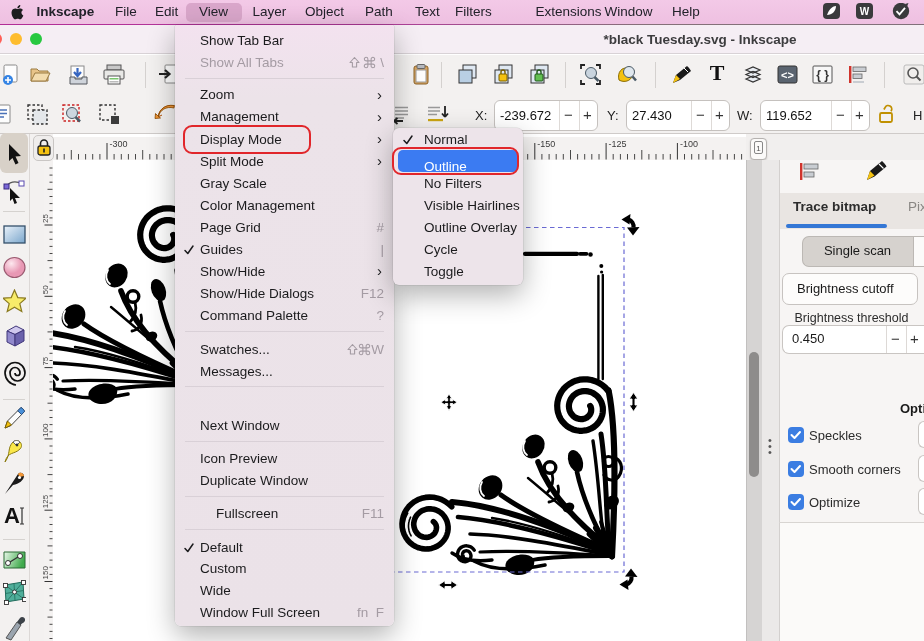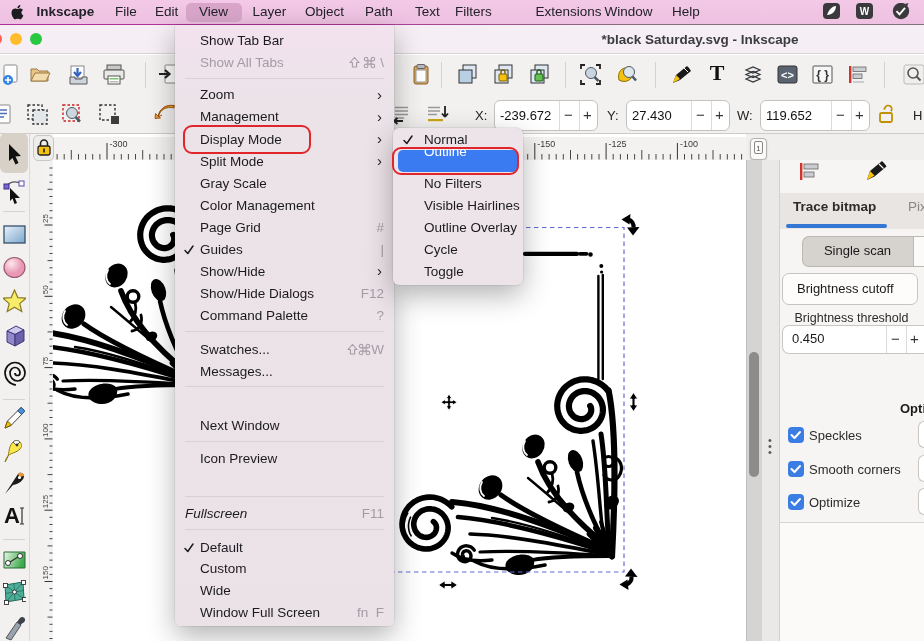--- a/index.html
+++ b/index.html
@@ -32,21 +32,21 @@
       <rect x="33" y="0" width="17" height="16" rx="4" fill="#3a3a3c"></rect>
       <text x="41.5" y="12" font-size="10" font-weight="bold" fill="#fff" text-anchor="middle">W</text>
       <circle cx="78" cy="8" r="8.2" fill="#3a3a3c"></circle>
       <path d="M73.5 8.2 l3 3.2 5.5 -6.5" stroke="#fff" stroke-width="1.8" fill="none"></path>
       <path d="M82 1 l3.5 -1 -1.5 3.5z" fill="#3a3a3c"></path>
     </svg>
 <div class="abs" style="left:0;top:25.1px;width:924px;height:28.9px;background:#f5eef4;border-bottom:1px solid #d8d2d6;"></div>
 <div class="abs" style="left:-10px;top:33px;width:12px;height:12px;border-radius:50%;background:#ff5f57;"></div>
 <div class="abs" style="left:10px;top:33px;width:12px;height:12px;border-radius:50%;background:#febc2e;"></div>
 <div class="abs" style="left:30px;top:33px;width:12px;height:12px;border-radius:50%;background:#28c840;"></div>
-<div class="abs" style="left:500px;top:32px;width:400px;text-align:center;font-size:13.5px;font-weight:bold;color:#3c3c3e;">*black Saturday.svg - Inkscape</div>
+<div class="abs" style="left:500px;top:32px;width:400px;text-align:center;font-size:13.5px;font-weight:bold;color:#3c3c3e;">*black Tuesday.svg - Inkscape</div>
 <div class="abs" style="left:0;top:55px;width:924px;height:79px;background:#f3f1f0;border-bottom:1px solid #cfcbc9;"></div>
 <div class="abs" style="left:145px;top:62px;width:1px;height:26px;background:#d4d1cf;"></div>
 <div class="abs" style="left:441px;top:62px;width:1px;height:26px;background:#d4d1cf;"></div>
 <div class="abs" style="left:565px;top:62px;width:1px;height:26px;background:#d4d1cf;"></div>
 <div class="abs" style="left:655px;top:62px;width:1px;height:26px;background:#d4d1cf;"></div>
 <div class="abs" style="left:884px;top:62px;width:1px;height:26px;background:#d4d1cf;"></div>
 <svg class="ic" style="left:2px;top:64px" width="22" height="22" viewBox="0 0 22 22">
       <rect x="2" y="1" width="13" height="17" rx="1.5" fill="#fdfdfd" stroke="#8a8a8a"></rect>
       <circle cx="6" cy="16" r="5" fill="#3584e4"></circle>
       <path d="M6 13v6M3 16h6" stroke="#fff" stroke-width="1.6"></path>
@@ -660,23 +660,26 @@
         <span style="position:absolute;left:25px;white-space:nowrap;">Messages...</span>
       </div>
 <div style="position:absolute;left:10px;top:360.8px;width:199px;height:1px;background:#d9d0d7;"></div>
 <div style="position:absolute;left:0;top:389.6px;width:100%;height:21px;font-size:13.5px;color:#1b1b1d;line-height:21px;">
         <span style="position:absolute;left:25px;white-space:nowrap;">Next Window</span>
       </div>
 <div style="position:absolute;left:10px;top:415.7px;width:199px;height:1px;background:#d9d0d7;"></div>
 <div style="position:absolute;left:0;top:422.7px;width:100%;height:21px;font-size:13.5px;color:#1b1b1d;line-height:21px;">
         <span style="position:absolute;left:25px;white-space:nowrap;">Icon Preview</span>
       </div>
+<div style="position:absolute;left:0;top:445.0px;width:100%;height:21px;font-size:13.5px;color:#1b1b1d;line-height:21px;">
+        <span style="position:absolute;left:25px;white-space:nowrap;">Duplicate Window</span>
+      </div>
 <div style="position:absolute;left:10px;top:470.5px;width:199px;height:1px;background:#d9d0d7;"></div>
 <div style="position:absolute;left:0;top:478.0px;width:100%;height:21px;font-size:13.5px;color:#1b1b1d;line-height:21px;">
-        <span style="position:absolute;left:10px;white-space:nowrap;font-style:italic;">Fullscreen</span>
+        <span style="position:absolute;left:41px;white-space:nowrap;">Fullscreen</span>
         <span style="position:absolute;right:10px;color:#a49ba3;white-space:nowrap;">F11</span>
       </div>
 <div style="position:absolute;left:10px;top:504.0px;width:199px;height:1px;background:#d9d0d7;"></div>
 <div style="position:absolute;left:0;top:511.5px;width:100%;height:21px;font-size:13.5px;color:#1b1b1d;line-height:21px;">
         <svg style="position:absolute;left:8px;top:5px" width="12" height="12" viewBox="0 0 12 12">
           <path d="M2 6.5 l2.8 3 5.2 -7.5" stroke="#1b1b1d" stroke-width="1.5" fill="none" stroke-linecap="round" stroke-linejoin="round"></path>
         </svg>
         <span style="position:absolute;left:25px;white-space:nowrap;">Default</span>
       </div>
 <div style="position:absolute;left:0;top:532.9px;width:100%;height:21px;font-size:13.5px;color:#1b1b1d;line-height:21px;">
@@ -691,21 +694,21 @@
       </div>
 </div>
 <div class="abs" style="left:393px;top:128px;width:130px;height:157px;background:#ede4ea;border-radius:6px;box-shadow:0 10px 28px rgba(0,0,0,.3), 0 0 0 0.5px rgba(0,0,0,.12);">
 <div style="position:absolute;left:0;top:0.5px;width:100%;height:21px;font-size:13.5px;color:#1b1b1d;line-height:21px;">
         <svg style="position:absolute;left:9px;top:5px" width="12" height="12" viewBox="0 0 12 12">
           <path d="M2 6.5 l2.8 3 5.2 -7.5" stroke="#1b1b1d" stroke-width="1.5" fill="none" stroke-linecap="round" stroke-linejoin="round"></path>
         </svg>
         <span style="position:absolute;left:31px;white-space:nowrap;">Normal</span>
       </div>
 <div style="position:absolute;left:4.5px;top:22.0px;width:120px;height:21.5px;background:#3b7bf2;border-radius:5px;"></div>
-<div style="position:absolute;left:0;top:13px;width:100%;height:21px;font-size:13.5px;color:#fff;line-height:21px;">
+<div style="position:absolute;left:0;top:28px;width:100%;height:21px;font-size:13.5px;color:#fff;line-height:21px;">
         <span style="position:absolute;left:31px;white-space:nowrap;">Outline</span>
       </div>
 <div style="position:absolute;left:0;top:66.5px;width:100%;height:21px;font-size:13.5px;color:#1b1b1d;line-height:21px;">
         <span style="position:absolute;left:31px;white-space:nowrap;">Visible Hairlines</span>
       </div>
 <div style="position:absolute;left:0;top:44.5px;width:100%;height:21px;font-size:13.5px;color:#1b1b1d;line-height:21px;">
         <span style="position:absolute;left:31px;white-space:nowrap;">No Filters</span>
       </div>
 <div style="position:absolute;left:0;top:88.5px;width:100%;height:21px;font-size:13.5px;color:#1b1b1d;line-height:21px;">
         <span style="position:absolute;left:31px;white-space:nowrap;">Outline Overlay</span>

